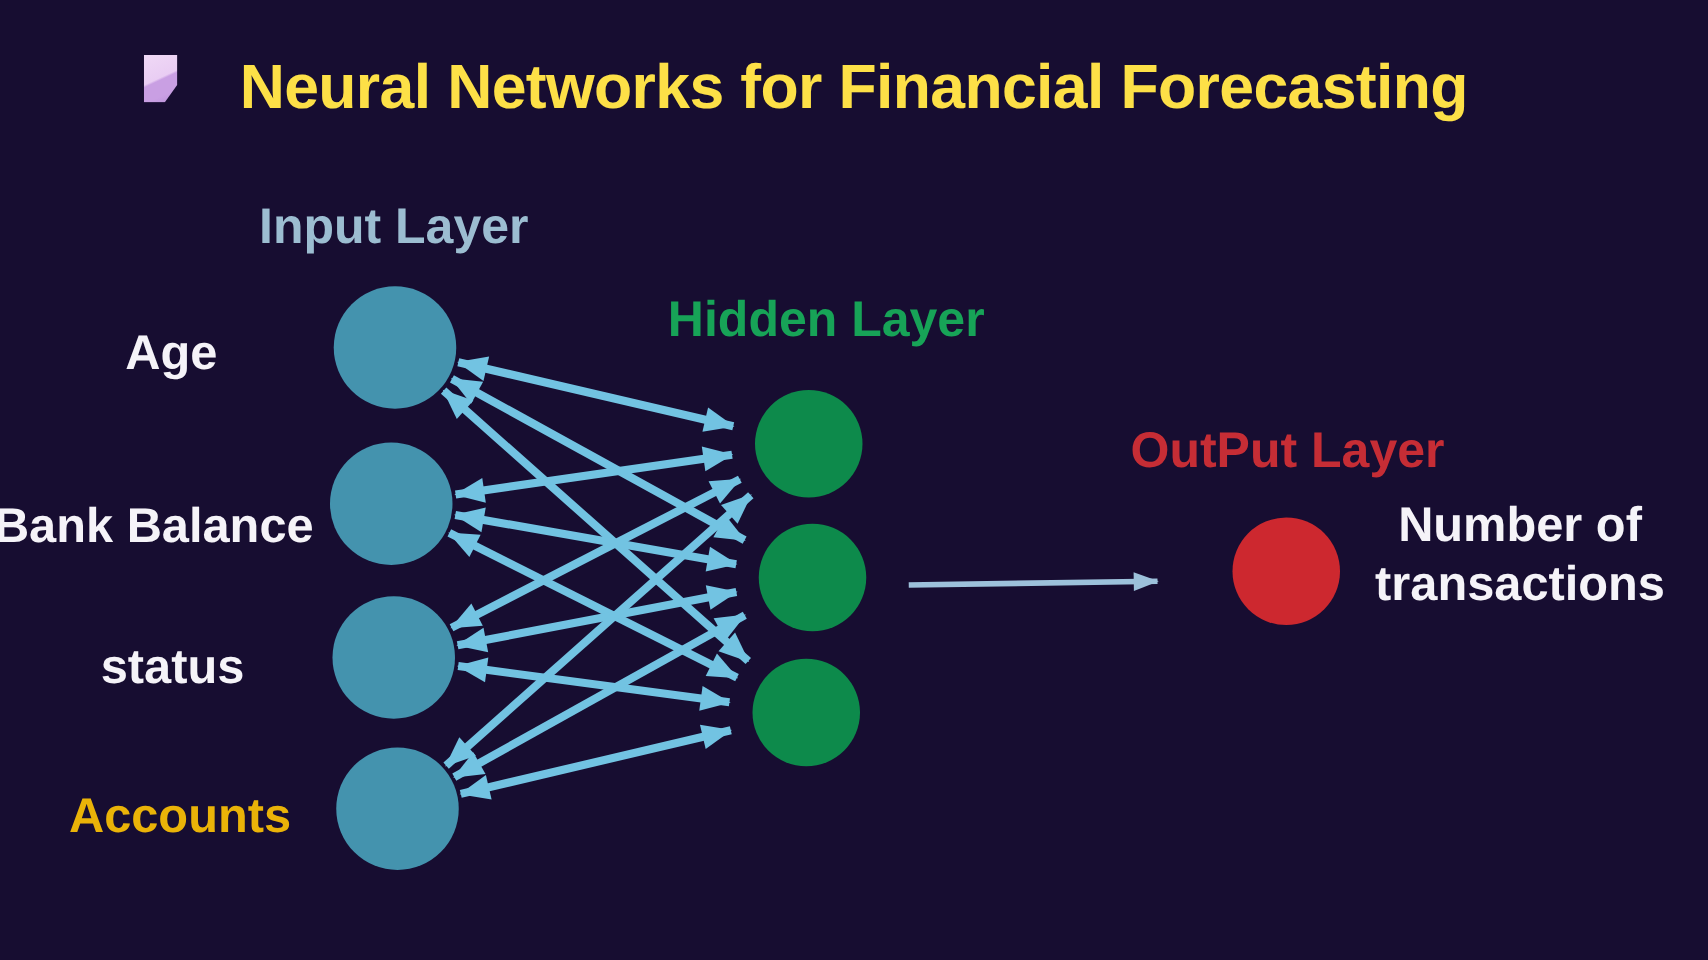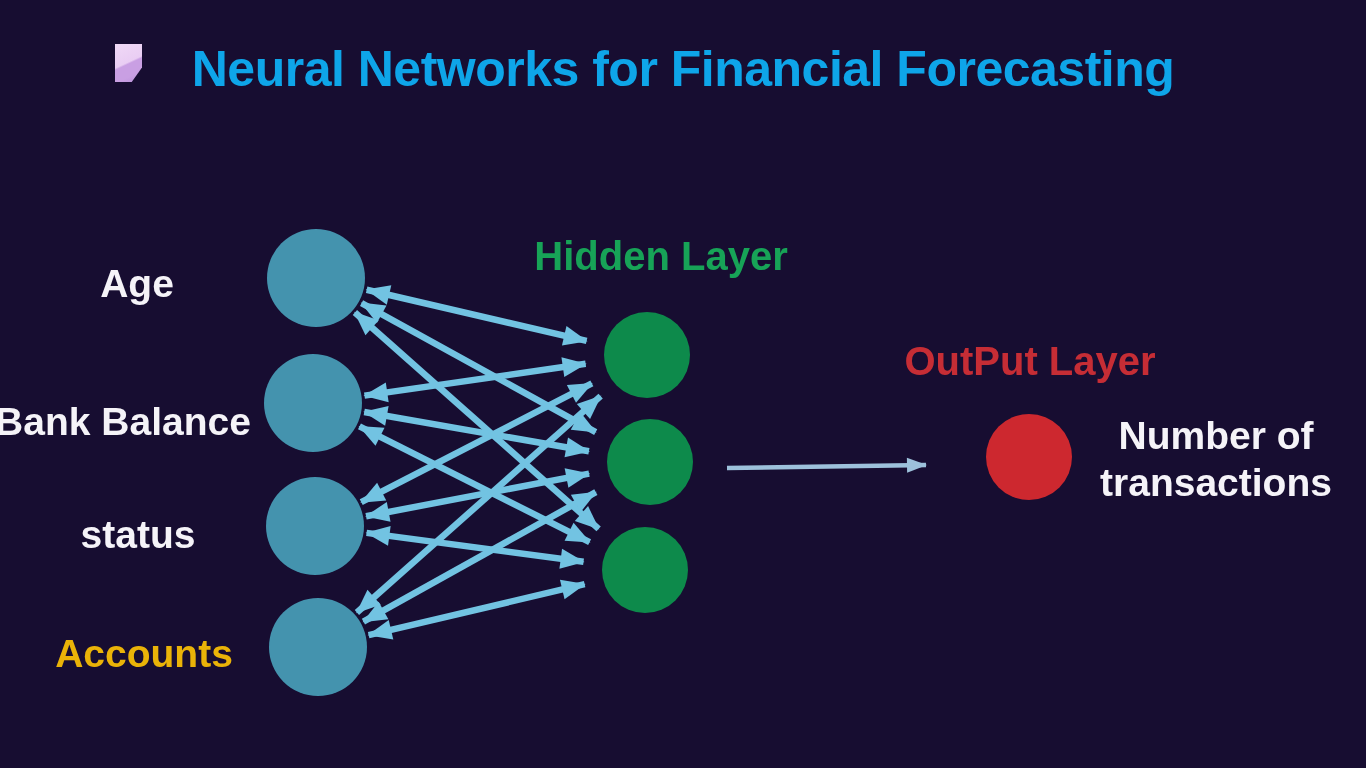--- a/index.html
+++ b/index.html
@@ -62,21 +62,21 @@
     color: #f5f3f8;
     text-align: center;
     white-space: nowrap;
     line-height: 47px;
     z-index: 3;
   }
   .node-label.age        { left: 137px;  top: 283px; }
   .node-label.bank       { left: 123px;  top: 421px; }
   .node-label.retirement { left: 138px;  top: 534px; }
   .node-label.accounts   { left: 144px;  top: 653px; }
-  .node-label.output-annotation { left: 1216px; top: 459px; }
+  .node-label.output-annotation { left: 1216px; top: 444px; }
 </style>
 </head>
 <body style="background: rgb(23, 13, 49);">
 
 <div class="page" style="background: rgb(23, 13, 49);">
 
   <svg id="diagram-svg" viewBox="0 0 1366 768" xmlns="http://www.w3.org/2000/svg">
       <defs>
         <marker id="ah-conn" markerUnits="userSpaceOnUse" markerWidth="26" markerHeight="22" refX="24" refY="11" orient="auto-start-reverse">
           <path d="M1,1 L25,11 L1,21 Z" fill="#72c3e2"></path>
@@ -103,22 +103,23 @@
       <line x1="366.07625977278445" y1="516.242147386692" x2="589.1013825786032" y2="473.63436273125194" stroke="#72c3e2" stroke-width="6.5" marker-start="url(#ah-conn)" marker-end="url(#ah-conn)"></line>
       <line x1="366.543850835497" y1="532.8725134447329" x2="583.5438701576767" y2="561.8058493543568" stroke="#72c3e2" stroke-width="6.5" marker-start="url(#ah-conn)" marker-end="url(#ah-conn)"></line>
       <line x1="356.89136139641266" y1="612.4824391253724" x2="600.6295306427388" y2="396.15555335051755" stroke="#72c3e2" stroke-width="6.5" marker-start="url(#ah-conn)" marker-end="url(#ah-conn)"></line>
       <line x1="363.4238726420672" y1="621.6885047024625" x2="595.8407672344583" y2="492.1790905470639" stroke="#72c3e2" stroke-width="6.5" marker-start="url(#ah-conn)" marker-end="url(#ah-conn)"></line>
       <line x1="368.61566201209087" y1="635.081327293789" x2="584.6505568317378" y2="584.2107251497131" stroke="#72c3e2" stroke-width="6.5" marker-start="url(#ah-conn)" marker-end="url(#ah-conn)"></line>
       <line x1="727" y1="468" x2="926" y2="465" stroke="#9dc1db" stroke-width="4.5" marker-end="url(#ah-out)"></line>
     </svg>
 
   <div class="pink-marker"></div>
 
-  <div class="title" style="color: #0ea5e9;">Neural Networks for Financial Forecasting</div>
+  <div class="title" style="color: #fde047;">Neural Networks for Financial Forecasting</div>
 
+  <div class="layer-label input" style="color: rgb(156, 189, 209);">Input Layer</div>
   <div class="layer-label hidden" style="color: rgb(23, 163, 87);">Hidden Layer</div>
   <div class="layer-label output" style="color: rgb(198, 45, 53);">OutPut Layer</div>
 
   <div class="node-label age" style="color: rgb(245, 243, 248);">Age</div>
   <div class="node-label bank" style="color: rgb(245, 243, 248);">Bank Balance</div>
   <div class="node-label retirement" style="color: rgb(245, 243, 248);">
     <div>status</div>
   </div>
   <div class="node-label accounts" style="color: #eab308;">Accounts</div>
 

